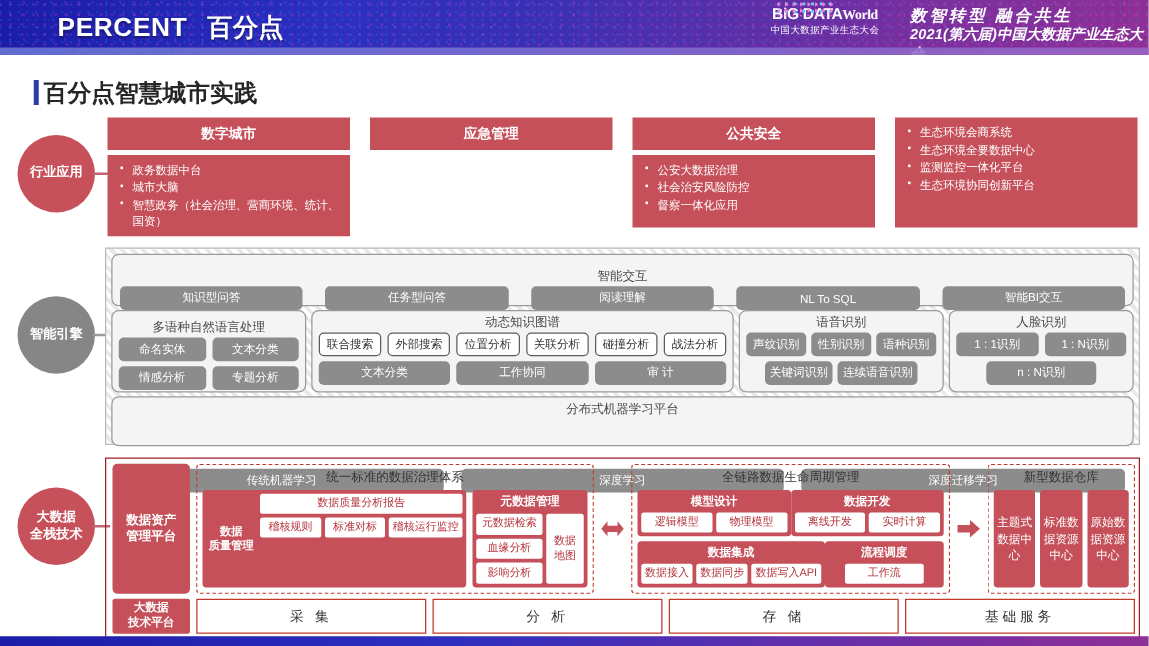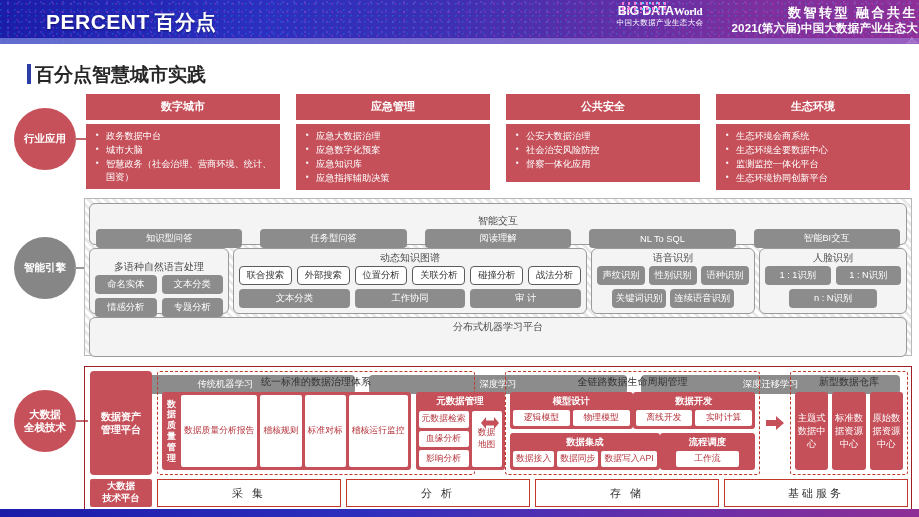--- a/index.html
+++ b/index.html
@@ -23,37 +23,37 @@
     position: absolute; left: 0; top: 38px; width: 919px; height: 6px;
     background: linear-gradient(90deg,#6d7ad6,#7e6fd0,#9a66c6);
     opacity: .85;
   }
   #brand {
     position: absolute; left: 46px; top: 9px;
     color: #fff; font-weight: bold; font-size: 21px; letter-spacing: .5px;
     text-shadow: 0 1px 2px rgba(0,0,0,.35);
     white-space: nowrap;
   }
-  #brand .cn { font-size: 20px; margin-left: 5px; font-family: Liberation Mono, monospace; }
+  #brand .cn { font-size: 20px; margin-left: 16px; font-family: Liberation Mono, monospace; }
   #bdw-logo {
     position: absolute; left: 604px; top: 5px; width: 112px; height: 34px;
     color: #fff; text-align: center; line-height: 1.05;
   }
   #bdw-logo .l1 { font-size: 12.5px; font-weight: bold; letter-spacing: -.3px; }
   #bdw-logo .l1 .big { font-size: 11px; font-family: Liberation Serif, serif; }
   #bdw-logo .l2 { font-size: 7.5px; letter-spacing: .4px; margin-top: 1px; }
   #bdw-dots {
     position: absolute; left: 18px; top: -4px; width: 46px; height: 12px;
     background:
       radial-gradient(circle at 10% 50%, #ff7bd5 0 1.4px, transparent 1.5px) 0 0/6px 5px,
       radial-gradient(circle at 70% 20%, #5ad2ff 0 1.3px, transparent 1.4px) 2px 1px/7px 6px;
   }
   #conf-title {
     position: absolute; left: 728px; top: 5px; width: 190px;
-    color: #fff; text-align: right; line-height: 1.25;
+    color: #fff; text-align: left; line-height: 1.25; font-style: italic;
   }
   #conf-title .t1 { font-size: 13px; font-weight: bold; letter-spacing: 2.5px; }
   #conf-title .t2 { font-size: 11.5px; font-weight: bold; letter-spacing: .2px; }
 
   
   #page-title {
     position: absolute; left: 35px; top: 62px;
     font-size: 19px; font-weight: bold; color: #262626; white-space: nowrap;
   }
   #title-bar {
@@ -127,21 +127,21 @@
     display: flex; align-items: center; justify-content: center;
   }
 
   
   #row-interact { height: 42px; padding: 8px 6px 4px; }
   #row-interact .pills { display: flex; gap: 18px; flex: 1; }
   #row-interact .pills > div { flex: 1; }
 
   
   #row-mid { display: flex; gap: 4px; height: 66px; }
-  #grp-nlp { width: 140px; padding: 9px 5px 4px; }
+  #grp-nlp { width: 156px; padding: 4px 5px 4px; }
   #grp-nlp .g { display: flex; gap: 5px; margin-bottom: 4px; }
   #grp-nlp .g > div { flex: 1; }
   #grp-kg { flex: 1; padding: 0 5px 4px; }
   #grp-kg .r1 { display: flex; gap: 5px; margin-bottom: 4px; }
   #grp-kg .r1 > div { flex: 1; }
   #grp-kg .r2 { display: flex; gap: 5px; }
   #grp-kg .r2 > div { flex: 1; }
   #grp-asr { width: 164px; padding: 0 5px 4px; }
   #grp-asr .r1 { display: flex; gap: 4px; margin-bottom: 4px; }
   #grp-asr .r1 > div { flex: 1; }
@@ -193,21 +193,21 @@
     padding: 0 2px; white-space: nowrap; font-weight: bold;
   }
   .wpill {
     background: #fff; color: #b5343c; font-size: 8.8px; text-align: center;
     border-radius: 2px; padding: 2px 3px; white-space: nowrap;
     display: flex; align-items: center; justify-content: center;
   }
   #gov-q { flex: 1; flex-direction: column; align-items: stretch; }
   #gov-q .inner { display: flex; gap: 3px; height: 100%; }
   #gov-q .qlabel { display: flex; align-items: center; }
-  #gov-q .qright { flex: 1; display: flex; flex-direction: row; gap: 3px; }
+  #gov-q .qright { flex: 1; display: flex; flex-direction: column; gap: 3px; }
   #gov-q .qrow { display: flex; gap: 3px; }
   #gov-q .qrow > div { flex: 1; }
   #gov-std { align-items: stretch; }
   #gov-std > .rlabel { display: flex; align-items: center; }
   #gov-std .items { flex: 1; display: flex; gap: 3px; }
   #gov-std .items > div { flex: 1; }
 
   #gov-meta { height: 100%; flex-direction: column; align-items: stretch; gap: 3px; padding: 3px; }
   #gov-meta .mtitle { color: #fff; font-size: 9.5px; text-align: center; font-weight: bold; }
   #gov-meta .mbody { flex: 1; display: flex; gap: 3px; }
@@ -295,41 +295,32 @@
     <div class="ind-body">
       <ul>
         <li>政务数据中台</li>
         <li>城市大脑</li>
         <li>智慧政务（社会治理、营商环境、统计、国资）</li>
       </ul>
     </div>
   </div>
   <div class="ind-col">
     <div class="ind-head">应急管理</div>
-    <div class="ind-body">
-      <ul>
-        <li>应急大数据治理</li>
-        <li>应急数字化预案</li>
-        <li>应急知识库</li>
-        <li>应急指挥辅助决策</li>
-      </ul>
-    </div>
   </div>
   <div class="ind-col">
     <div class="ind-head">公共安全</div>
     <div class="ind-body">
       <ul>
         <li>公安大数据治理</li>
         <li>社会治安风险防控</li>
         <li>督察一体化应用</li>
       </ul>
     </div>
   </div>
   <div class="ind-col">
-    <div class="ind-head">生态环境</div>
     <div class="ind-body">
       <ul>
         <li>生态环境会商系统</li>
         <li>生态环境全要数据中心</li>
         <li>监测监控一体化平台</li>
         <li>生态环境协同创新平台</li>
       </ul>
     </div>
   </div>
 </div>

